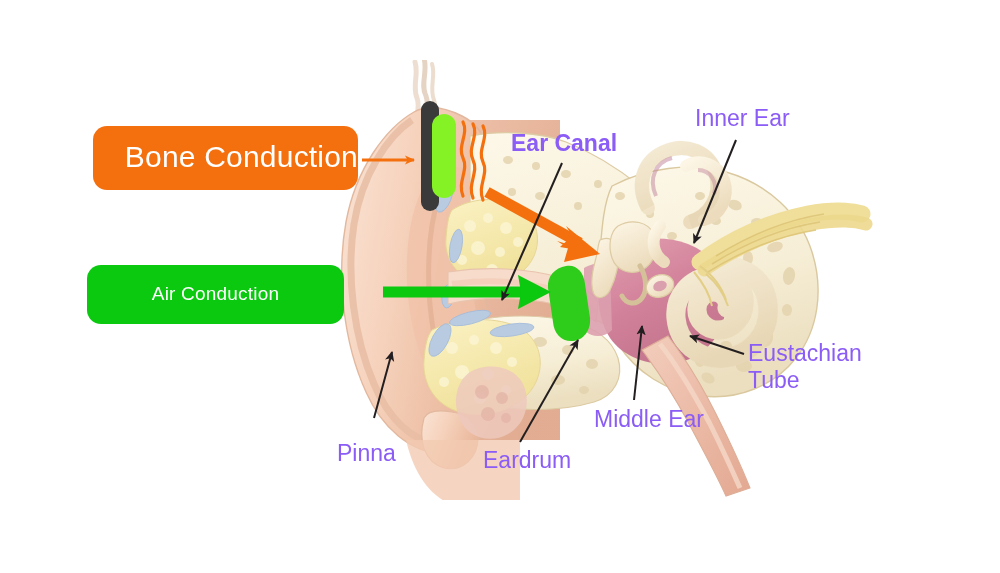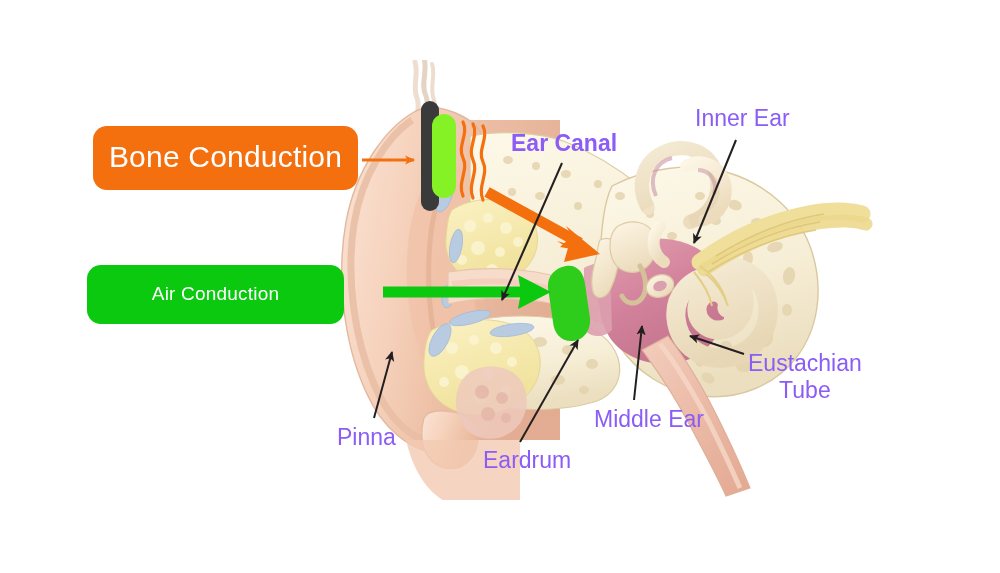--- a/index.html
+++ b/index.html
@@ -43,20 +43,21 @@
     font-family: "Liberation Sans", sans-serif;
   }
   #badge-bone {
     left: 93px;
     top: 126px;
     width: 265px;
     height: 64px;
     background: #f4700f;
     font-size: 30px;
     padding-bottom: 2px;
+    justify-content: flex-end;
   }
   #badge-air {
     left: 87px;
     top: 265px;
     width: 257px;
     height: 59px;
     background: #0ac90f;
     font-size: 19px;
     padding-bottom: 2px;
   }
@@ -65,22 +66,22 @@
   .anno {
     position: absolute;
     color: #8b5cf6;
     font-size: 23px;
     line-height: 1.17;
     white-space: pre-line;
     font-family: "Liberation Sans", sans-serif;
   }
   #anno-ear-canal   { left: 511px; top: 130px; font-weight: bold; }
   #anno-inner-ear   { left: 695px; top: 105px; }
-  #anno-eustachian  { left: 748px; top: 350px; text-align: center; }
-  #anno-pinna       { left: 337px; top: 424px; text-align: center; }
+  #anno-eustachian  { left: 748px; top: 340px; }
+  #anno-pinna       { left: 337px; top: 440px; text-align: center; }
   #anno-eardrum     { left: 483px; top: 447px; }
   #anno-middle-ear  { left: 586px; top: 406px; margin-left: 8px; }
 </style>
 </head>
 <body>
 
 <div id="stage">
 
   <svg id="diagram-svg" viewBox="0 0 1000 573">
     <defs>

